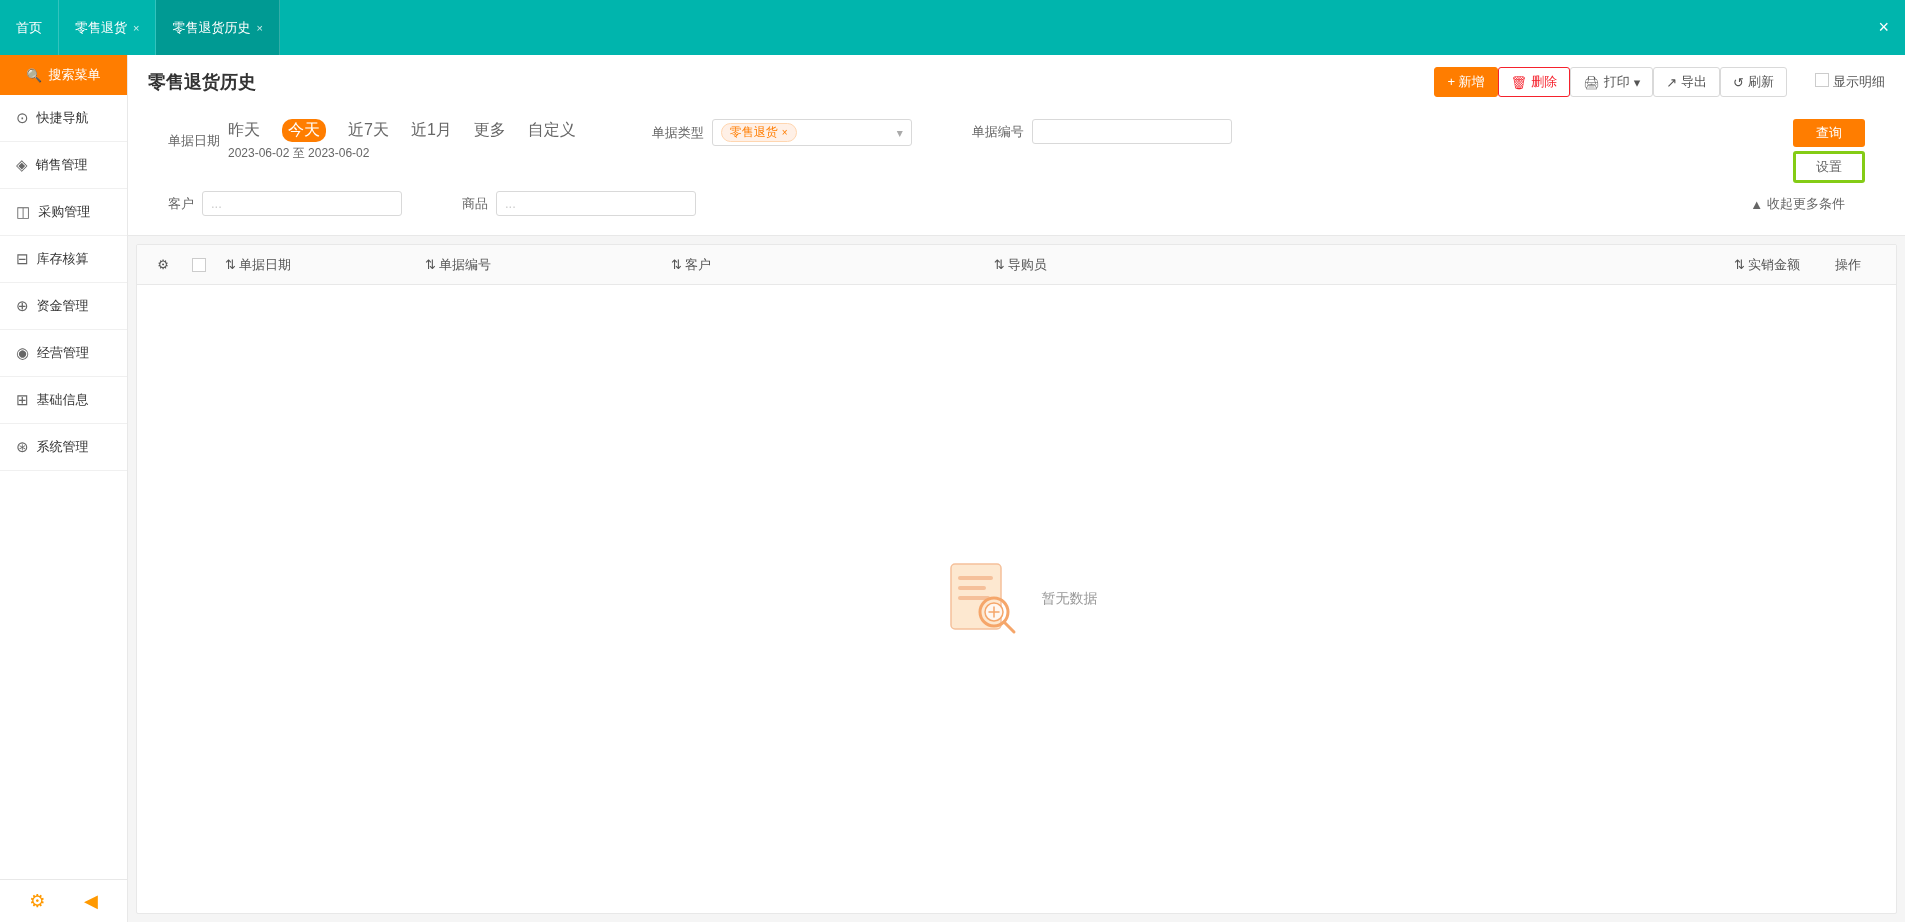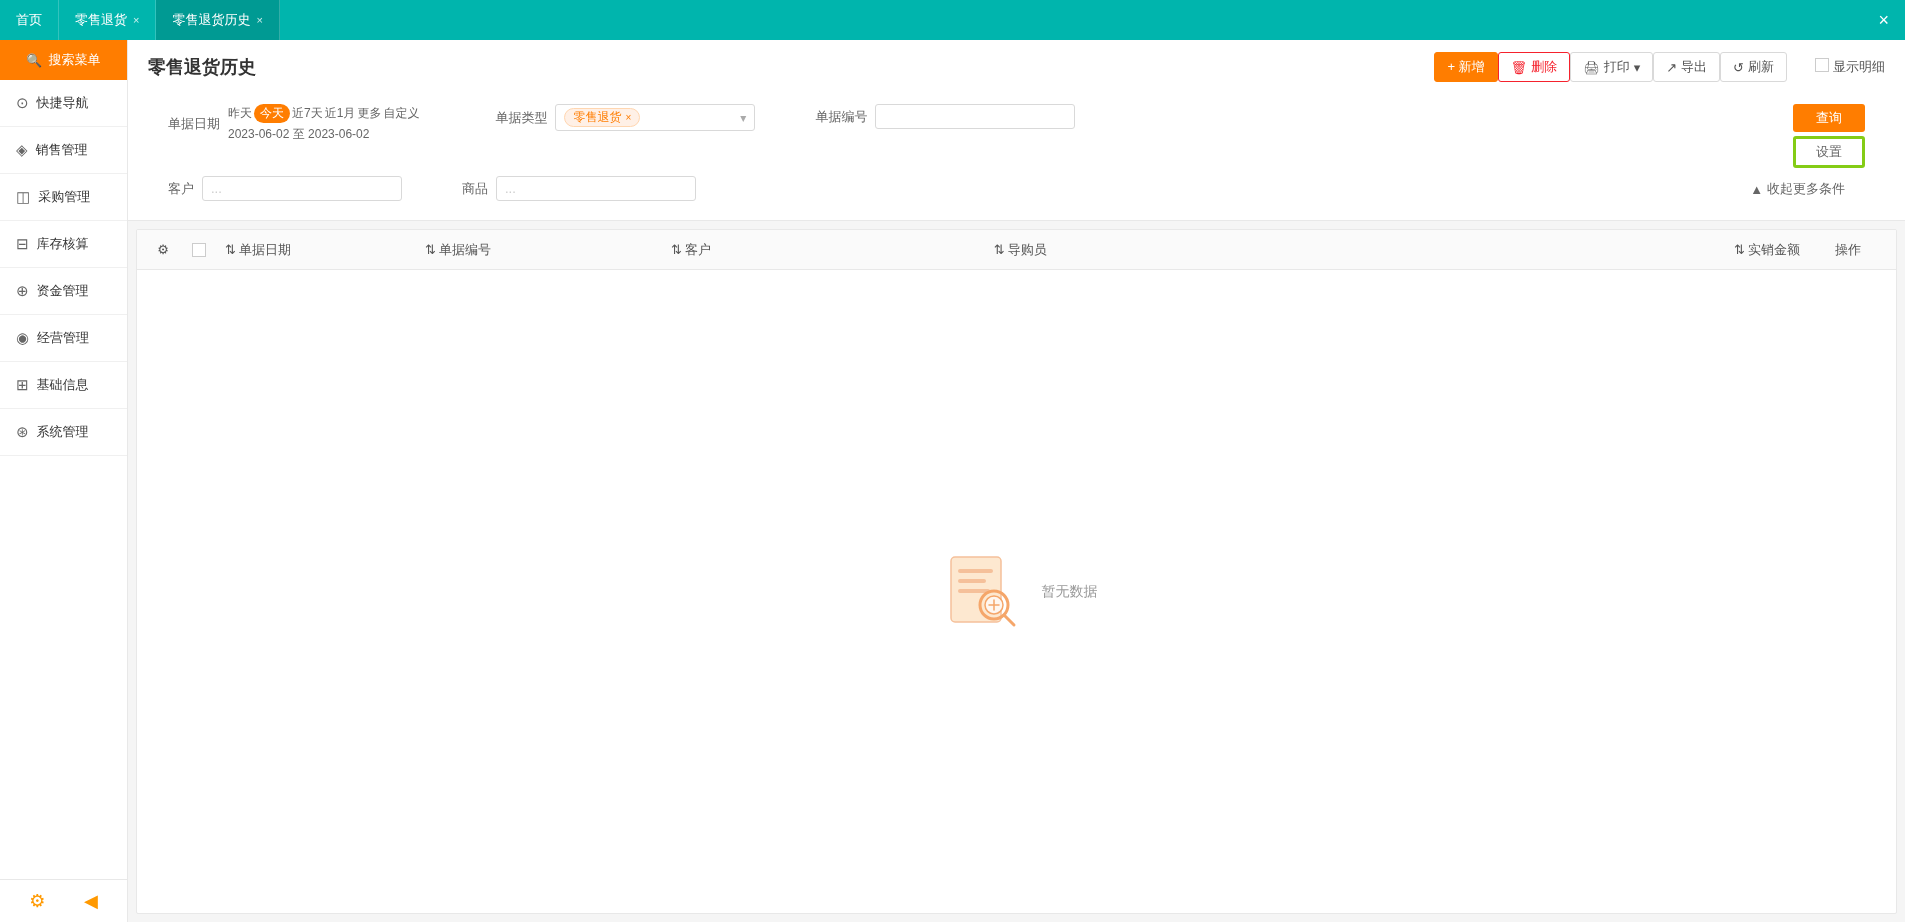--- a/index.html
+++ b/index.html
@@ -1,21 +1,21 @@
 <!DOCTYPE html>
 <html><head>
   <meta charset="utf-8">
   <style>
     * { box-sizing: border-box; margin: 0; padding: 0; font-family: 'Microsoft YaHei', Arial, sans-serif; }
     body { background: #f5f5f5; display: flex; flex-direction: column; height: 922px; overflow: hidden; }
 
     
     .top-nav {
       background: #00b5ad;
-      height: 40px;
+      height: 55px;
       display: flex;
       align-items: center;
       padding: 0 0 0 0;
       flex-shrink: 0;
     }
     .top-nav-tabs {
       display: flex;
       align-items: stretch;
       height: 100%;
       flex: 1;
@@ -197,22 +197,22 @@
       font-size: 13px;
     }
     .date-filter {
       display: flex;
       flex-direction: column;
       gap: 3px;
     }
     .date-options {
       display: flex;
       align-items: center;
-      gap: 2px;
-      font-size: 12px;
+      gap: 22px;
+      font-size: 16px;
       text-align: center;
     }
     .date-opt {
       color: #666;
       cursor: pointer;
     }
     .date-opt.today {
       background: #ff7d00;
       color: #fff;
       padding: 1px 6px;

